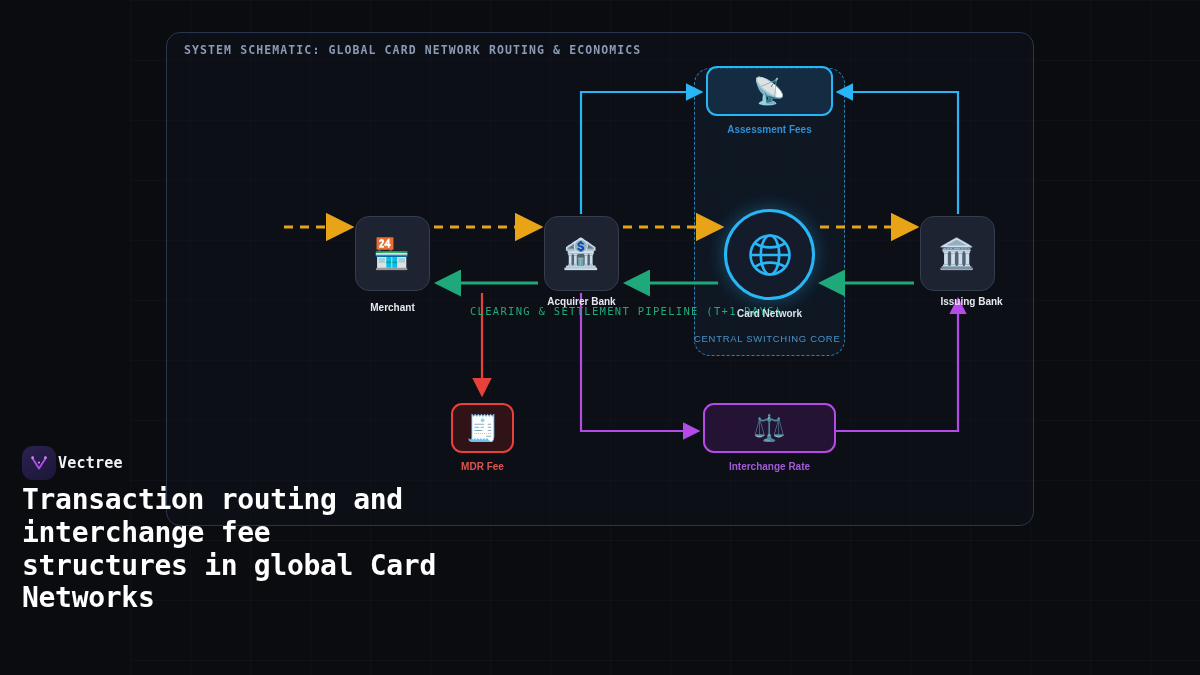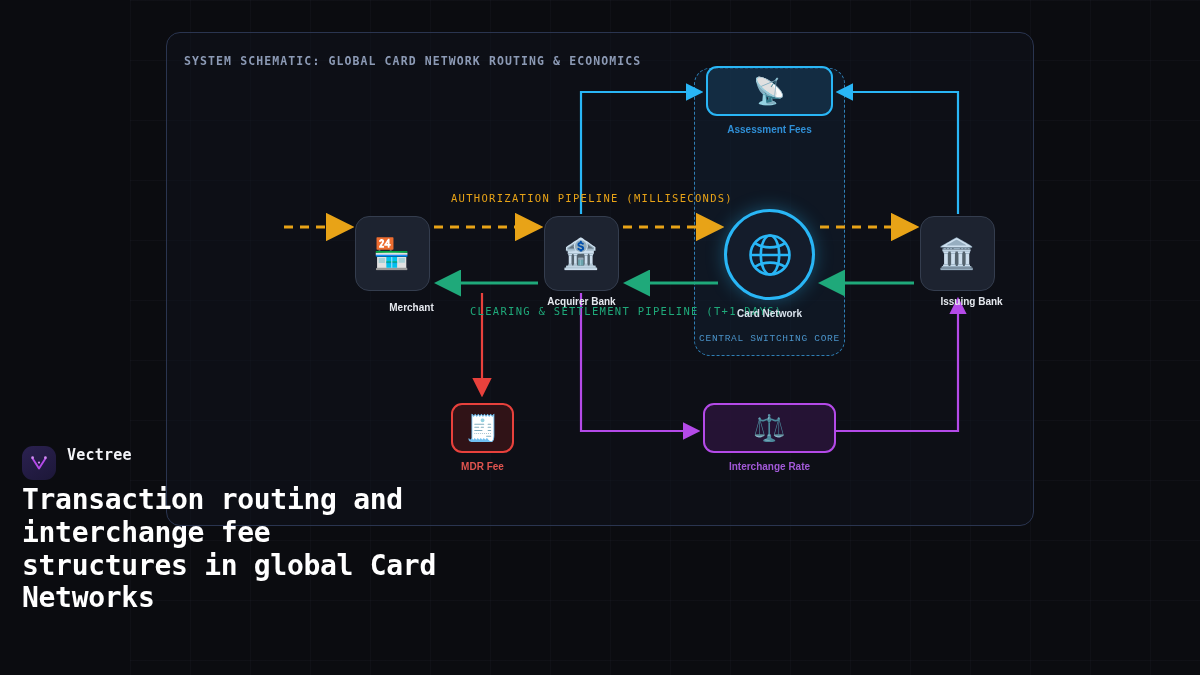--- a/index.html
+++ b/index.html
@@ -25,39 +25,38 @@
     pointer-events: none;
   }
   
   #panel {
     position: absolute; left: 166px; top: 32px; width: 868px; height: 494px;
     border: 1px solid #2a3550;
     border-radius: 14px;
     background: rgba(16,19,30,0.45);
   }
   #panel-title {
-    position: absolute; left: 184px; top: 54px;
+    position: absolute; left: 184px; top: 43px;
     font-family: "DejaVu Sans Mono", monospace;
     font-size: 11.5px; letter-spacing: 1.1px;
     color: #8c9ab5; font-weight: 700;
     white-space: nowrap;
   }
   
   #edges { position: absolute; left: 0; top: 0; width: 1200px; height: 675px; pointer-events: none; }
 
   
   #group-core {
     position: absolute; left: 694px; top: 68px; width: 151px; height: 288px;
     border: 1.6px dashed #2f7fb5; border-radius: 16px;
     background: rgba(20,42,66,0.30);
   }
   #group-core-label {
     position: absolute; left: 694px; top: 333px; width: 151px;
-    text-align: center;
-    font-family: Liberation Mono, monospace;
+    font-family: Liberation Sans, sans-serif;
     font-size: 9.5px; letter-spacing: 0.7px;
     color: #4a93c9;
     white-space: nowrap;
   }
   
   .node { position: absolute; }
   .node .shape {
     display: flex; align-items: center; justify-content: center;
     position: relative;
   }
@@ -77,21 +76,21 @@
   }
   #n-cardholder .caption { top: 86px; color: #e6e9ef; }
   .person-icon { width: 40px; height: 40px; display:block; }
 
   
   #n-merchant { left: 355px; top: 216px; }
   #n-merchant .shape {
     width: 75px; height: 75px; border-radius: 14px;
     background: #1d2330; border: 1.5px solid #343d4e;
   }
-  #n-merchant .caption { top: 86px; color: #e6e9ef; margin-left: 19px; }
+  #n-merchant .caption { top: 86px; color: #e6e9ef; }
 
   
   #n-acquirer { left: 544px; top: 216px; }
   #n-acquirer .shape {
     width: 75px; height: 75px; border-radius: 14px;
     background: #1d2330; border: 1.5px solid #343d4e;
   }
   #n-acquirer .caption { top: 80px; color: #e6e9ef; }
 
   
@@ -142,21 +141,21 @@
   .pipeline-label {
     position: absolute;
     font-family: "DejaVu Sans Mono", monospace;
     font-size: 10.5px; letter-spacing: 1.3px;
     white-space: nowrap;
   }
   #lbl-auth { left: 451px; top: 192px; color: #e8a317; }
   #lbl-clear { left: 434px; top: 305px; color: #1fa97a; margin-left: 36px; }
 
   
-  #brand { position: absolute; left: 22px; top: 446px; display: flex; gap: 11px; }
+  #brand { position: absolute; left: 22px; top: 446px; display: flex; align-items: center; gap: 2px; }
   #brand-logo {
     width: 34px; height: 34px; border-radius: 11px;
     background: linear-gradient(145deg,#2b2150,#1c1738);
     display: flex; align-items: center; justify-content: center;
   }
   #brand-name {
     font-family: "DejaVu Sans Mono", monospace;
     font-size: 15px; font-weight: 700; color: #f2f3f7;
     letter-spacing: 0.2px;
   }
@@ -240,21 +239,20 @@
     </g>
 
     <g>
       <path d="M581,293 L581,431 L697,431" stroke="#b44ae8" stroke-width="2.2" fill="none" marker-end="url(#ar-pur)"></path>
     </g>
     <g>
       <path d="M836,431 L958,431 L958,300" stroke="#b44ae8" stroke-width="2.2" fill="none" marker-end="url(#ar-pur)"></path>
     </g>
   </svg>
 
-  <div class="pipeline-label" id="lbl-auth">AUTHORIZATION PIPELINE (MILLISECONDS)</div>
   <div class="pipeline-label" id="lbl-clear">CLEARING &amp; SETTLEMENT PIPELINE (T+1 DAYS)</div>
 
 
   <div class="node" id="n-merchant">
     <div class="shape">
       <span class="emoji">🏪</span>
     </div>
     <div class="caption">Merchant</div>
   </div>
 

